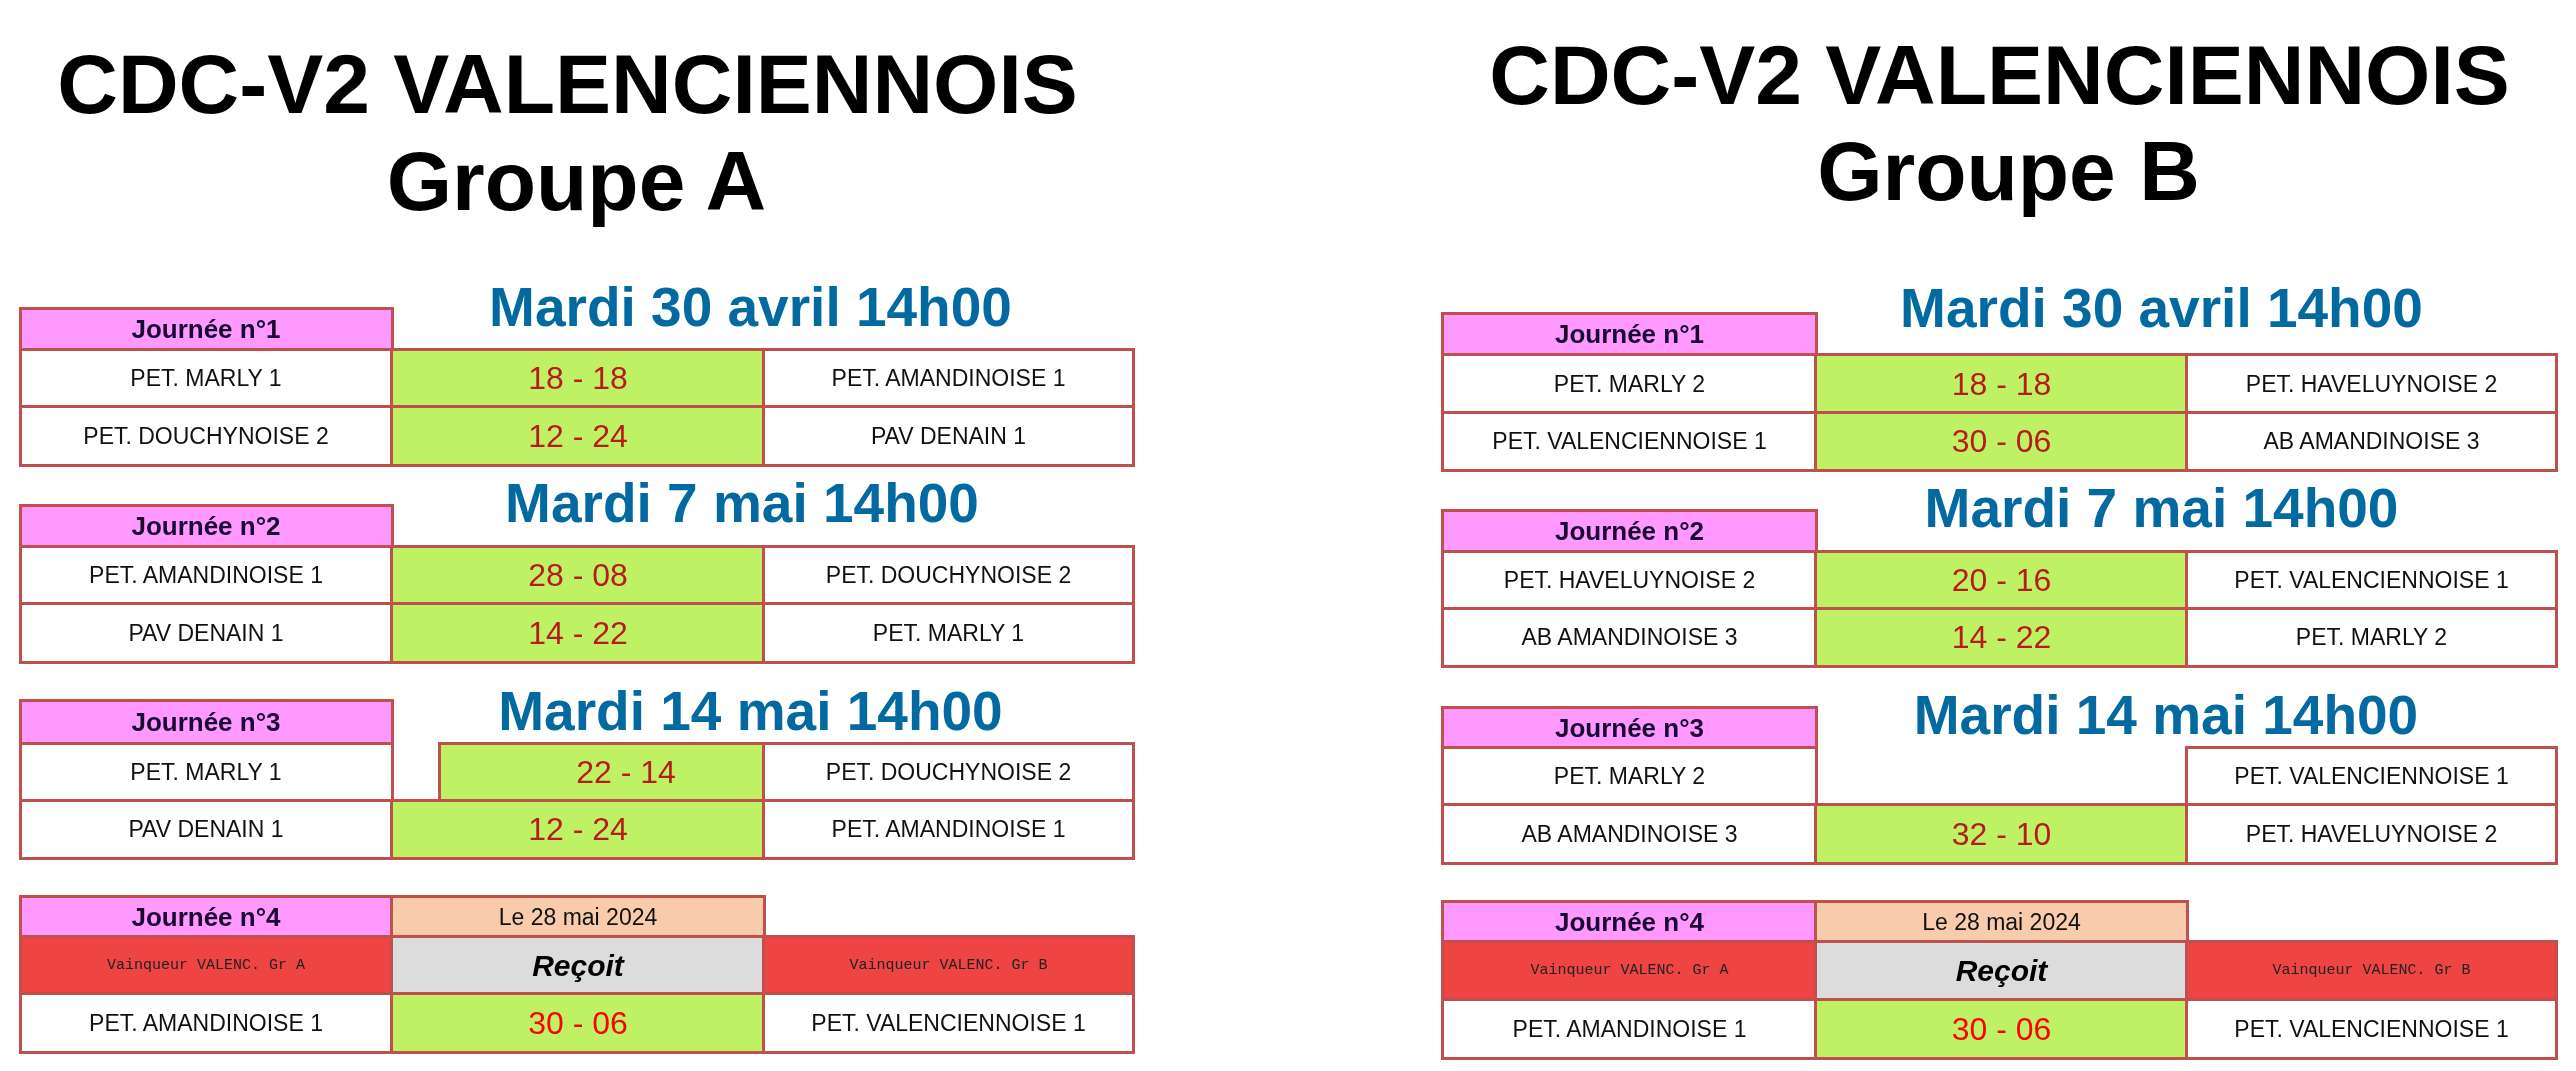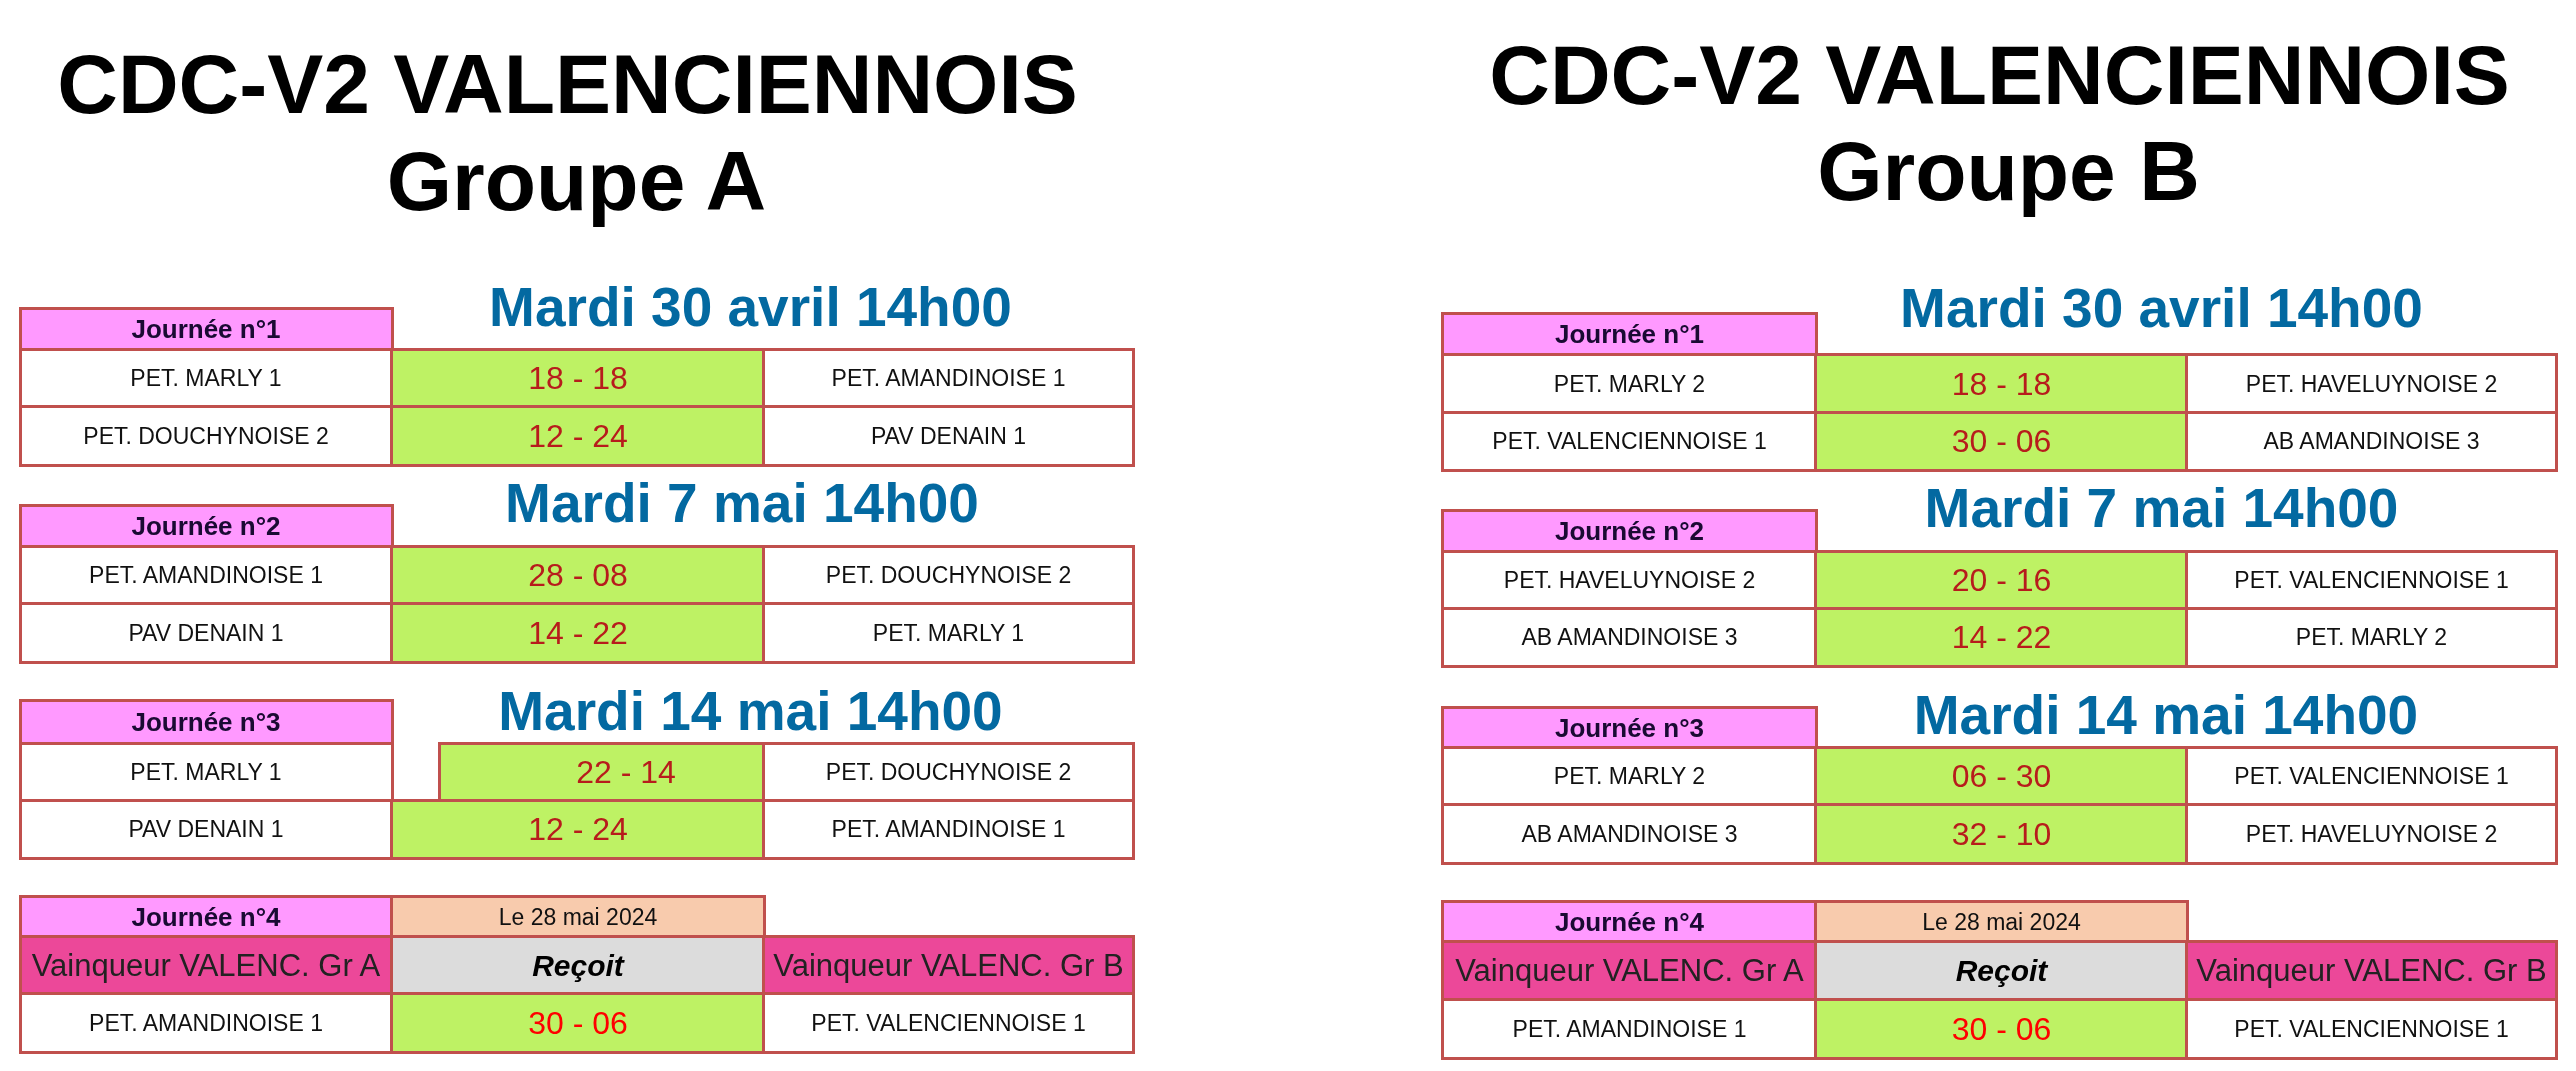--- a/index.html
+++ b/index.html
@@ -8,21 +8,21 @@
   .title { position: absolute; font-family: "Liberation Sans", sans-serif; font-weight: bold; color: #000; text-align: center; white-space: nowrap; line-height: 1; }
   .title-main { font-size: 84px; }
   .title-sub { font-size: 84px; }
   .day-heading { position: absolute; font-family: "Liberation Sans", sans-serif; font-weight: bold; color: #0369a1; font-size: 55px; line-height: 1; white-space: nowrap; text-align: center; }
   .cell { position: absolute; box-sizing: border-box; border: 3.5px solid #c0504d; display: flex; align-items: center; justify-content: center; white-space: nowrap; overflow: hidden; }
   .hdr { background: #ff99ff; color: #1a0a33; font-family: "Liberation Sans", sans-serif; font-weight: bold; font-size: 26px; }
   .team { background: #ffffff; color: #111; font-family: Liberation Sans, sans-serif; font-size: 23px; text-align: center; }
   .score { background: #bef264; color: #b71c1c; font-family: Liberation Sans, sans-serif; font-size: 32px; }
   .score.final { color: #ff0000; }
   .date-cell { background: #f8cbad; color: #111; font-family: "Liberation Sans", sans-serif; font-size: 23px; }
-  .yellow { background: #ec4899; color: #222; font-family: Liberation Sans, sans-serif; font-size: 31px; }
+  .yellow { background: #ef4444; color: #222; font-family: Liberation Mono, monospace; font-size: 15px; }
   .recoit { background: #dcdcdc; color: #000; font-family: "Liberation Sans", sans-serif; font-weight: bold; font-style: italic; font-size: 30px; }
 </style>
 </head>
 <body>
 
 <div class="group" style="left:0; width:1288px;">
   <div class="title title-main" style="left:0; width:1135px; top:42px;">CDC-V2 VALENCIENNOIS</div>
   <div class="title title-sub" style="left:0; width:1153px; top:139px;">Groupe A</div>
 
   <div class="day-heading" style="left:390px; width:721px; top:280px;">Mardi 30 avril 14h00</div>
@@ -80,21 +80,20 @@
   <div class="cell team" style="left:1441px; top:550px; width:377px; height:61px;">PET. HAVELUYNOISE 2</div>
   <div class="cell score" style="left:1814px; top:550px; width:375px; height:61px;">20 - 16</div>
   <div class="cell team" style="left:2185px; top:550px; width:373px; height:61px;">PET. VALENCIENNOISE 1</div>
   <div class="cell team" style="left:1441px; top:607px; width:377px; height:61px;">AB AMANDINOISE 3</div>
   <div class="cell score" style="left:1814px; top:607px; width:375px; height:61px;">14 - 22</div>
   <div class="cell team" style="left:2185px; top:607px; width:373px; height:61px;">PET. MARLY 2</div>
 
   <div class="day-heading" style="left:1814px; width:704px; top:688px;">Mardi 14 mai 14h00</div>
   <div class="cell hdr" style="left:1441px; top:706px; width:377px; height:44px;">Journée n°3</div>
   <div class="cell team" style="left:1441px; top:746px; width:377px; height:61px;">PET. MARLY 2</div>
-  <div class="cell score" style="left:1814px; top:746px; width:375px; height:61px;">06 - 30</div>
   <div class="cell team" style="left:2185px; top:746px; width:373px; height:61px;">PET. VALENCIENNOISE 1</div>
   <div class="cell team" style="left:1441px; top:803px; width:377px; height:62px;">AB AMANDINOISE 3</div>
   <div class="cell score" style="left:1814px; top:803px; width:375px; height:62px;">32 - 10</div>
   <div class="cell team" style="left:2185px; top:803px; width:373px; height:62px;">PET. HAVELUYNOISE 2</div>
 
   <div class="cell hdr" style="left:1441px; top:900px; width:377px; height:44px;">Journée n°4</div>
   <div class="cell date-cell" style="left:1814px; top:900px; width:375px; height:44px;">Le 28 mai 2024</div>
   <div class="cell yellow" style="left:1441px; top:940px; width:377px; height:61px;">Vainqueur VALENC. Gr A</div>
   <div class="cell recoit" style="left:1814px; top:940px; width:375px; height:61px;">Reçoit</div>
   <div class="cell yellow" style="left:2185px; top:940px; width:373px; height:61px;">Vainqueur VALENC. Gr B</div>

